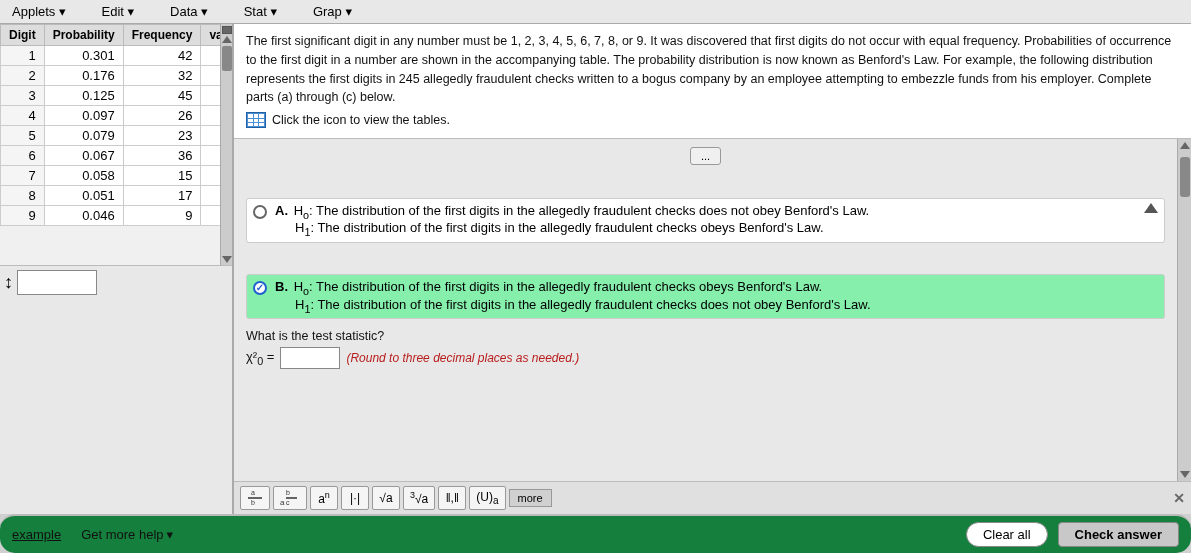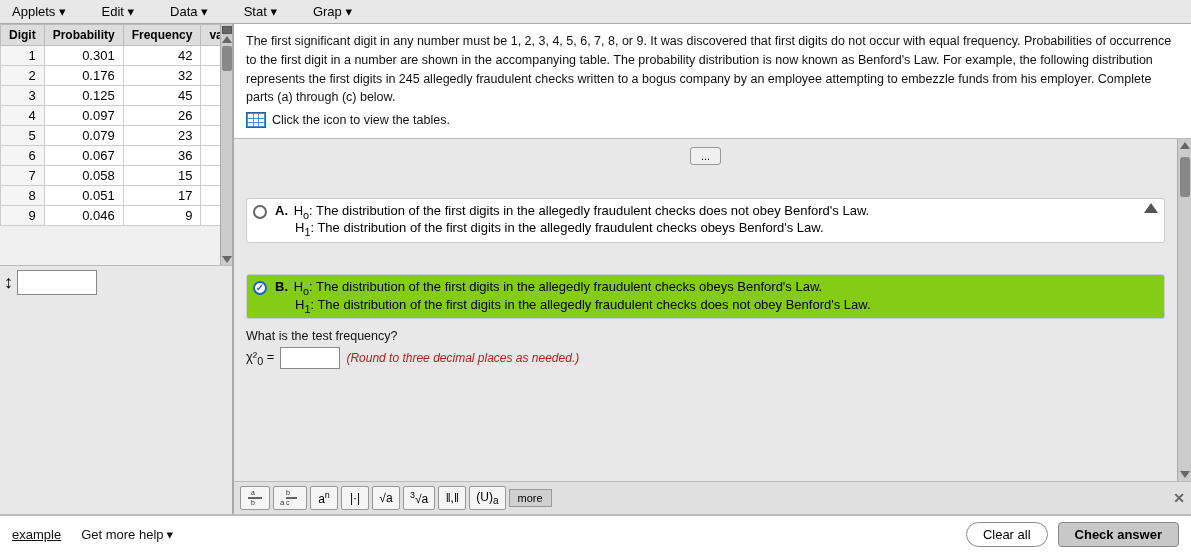--- a/index.html
+++ b/index.html
@@ -169,21 +169,21 @@
       display: flex;
       align-items: flex-start;
       gap: 8px;
       padding: 4px 6px;
       background: white;
       border: 1px solid #ccc;
       border-radius: 3px;
       margin-top: 25px;
     }
     .radio-option.selected {
-      background: #84cc16;
+      background: #86efac;
     }
     .radio-circle {
       width: 14px;
       height: 14px;
       border-radius: 50%;
       border: 2px solid #666;
       flex-shrink: 0;
       margin-top: 2px;
       display: flex;
       align-items: center;
@@ -267,27 +267,28 @@
     .close-x {
       margin-left: auto;
       font-size: 14px;
       cursor: pointer;
       color: #666;
       font-weight: bold;
     }
 
     
     .bottom-bar {
-      background: #ffffff;
+      background: #15803d;
       border-top: 2px solid #bbb;
       padding: 6px 12px;
       display: flex;
       align-items: center;
       justify-content: space-between;
       flex-shrink: 0;
+      border-radius: 15px;
     }
     .bottom-left {
       display: flex;
       gap: 20px;
       align-items: center;
     }
     .example-link {
       font-size: 13px;
       color: #111;
       cursor: pointer;
@@ -500,21 +501,21 @@
         <div class="radio-option selected">
           <div class="radio-circle checked"></div>
           <div>
             <span style="font-weight:bold; margin-right:2px;">B.</span>
             <span>H<sub>o</sub>: The distribution of the first digits in the allegedly fraudulent checks obeys Benford's Law.</span><br>
             <span style="margin-left:20px;">H<sub>1</sub>: The distribution of the first digits in the allegedly fraudulent checks does not obey Benford's Law.</span>
           </div>
         </div>
 
         <div class="test-stat-section">
-          <p class="test-stat-label">What is the test frequency?</p>
+          <p class="test-stat-label">What is the test statistic?</p>
           <div class="test-stat-row">
             <span class="chi-squared">χ²<sub>0</sub> =</span>
             <input type="text" class="chi-input" value="" style="">
             <span class="round-note">(Round to three decimal places as needed.)</span>
           </div>
         </div>
 
       </div>
 
       <div class="right-scrollbar">

